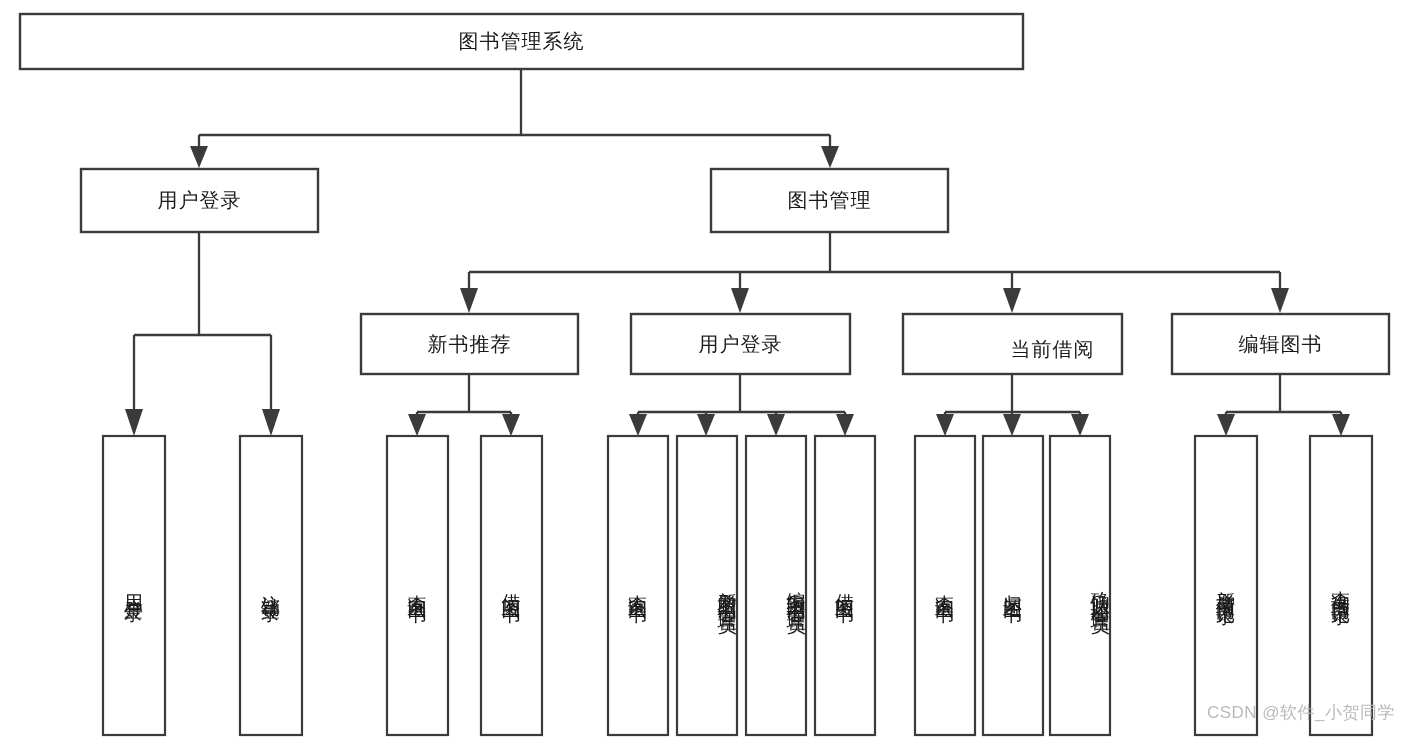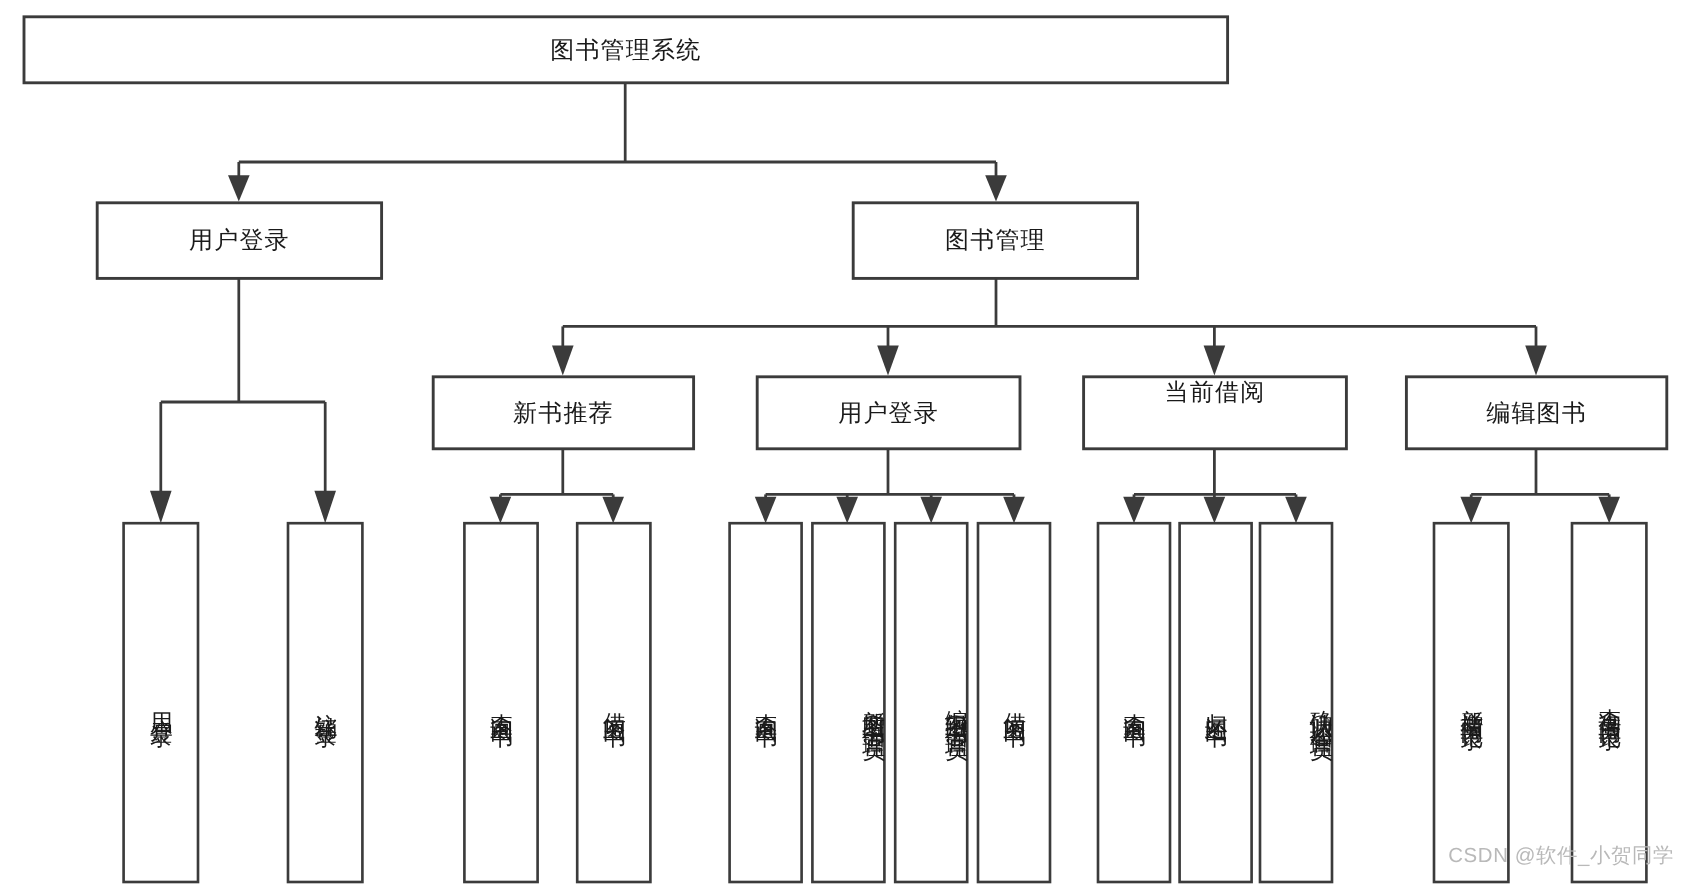--- a/index.html
+++ b/index.html
@@ -203,21 +203,21 @@
 
   </svg>
 
   <div class="hlabel-wrap" style="left:20px; top:14px; width:1003px; height:55px;">图书管理系统</div>
 
   <div class="hlabel-wrap" style="left:81px; top:169px; width:237px; height:63px;">用户登录</div>
   <div class="hlabel-wrap" style="left:361px; top:314px; width:217px; height:60px;">新书推荐</div>
 
   <div class="hlabel-wrap" style="left:711px; top:169px; width:237px; height:63px;">图书管理</div>
   <div class="hlabel-wrap" style="left:631px; top:314px; width:219px; height:60px;">用户登录</div>
-  <div class="hlabel-wrap" style="left:903px; top:296px; width:219px; height:60px;">当前借阅</div>
+  <div class="hlabel-wrap" style="left:903px; top:319px; width:219px; height:60px;padding-left:40px;">当前借阅</div>
   <div class="hlabel-wrap" style="left:1172px; top:314px; width:217px; height:60px;">编辑图书</div>
 
   <div class="vlabel-wrap centered" style="left:103px; top:436px; width:62px; height:299px;">用户登录</div>
   <div class="vlabel-wrap centered" style="left:240px; top:436px; width:62px; height:299px;">注销登录</div>
 
   <div class="vlabel-wrap centered" style="left:387px; top:436px; width:61px; height:299px;">查询图书</div>
   <div class="vlabel-wrap centered" style="left:481px; top:436px; width:61px; height:299px;">借阅图书</div>
 
   <div class="vlabel-wrap centered" style="left:608px; top:436px; width:60px; height:299px;">查询图书</div>
   <div class="vlabel-wrap" style="left:677px; top:448px; width:60px; height:287px;">新增图书（管理员）</div>

